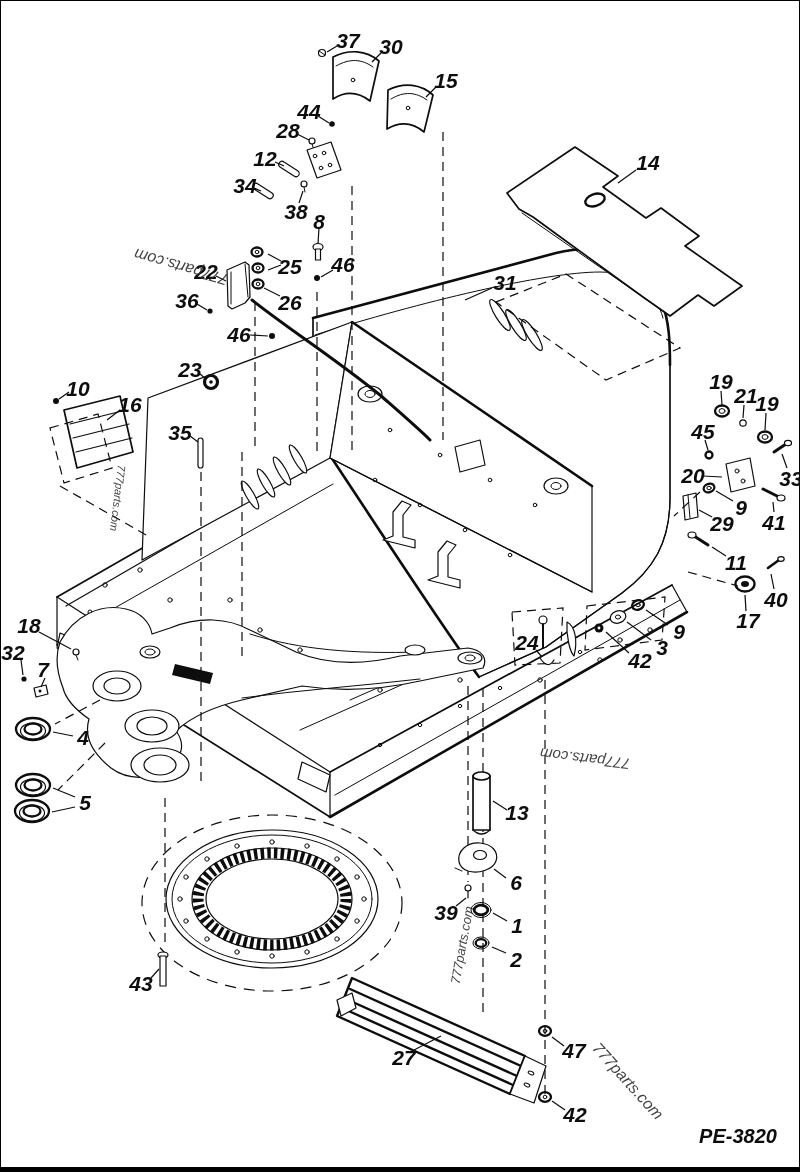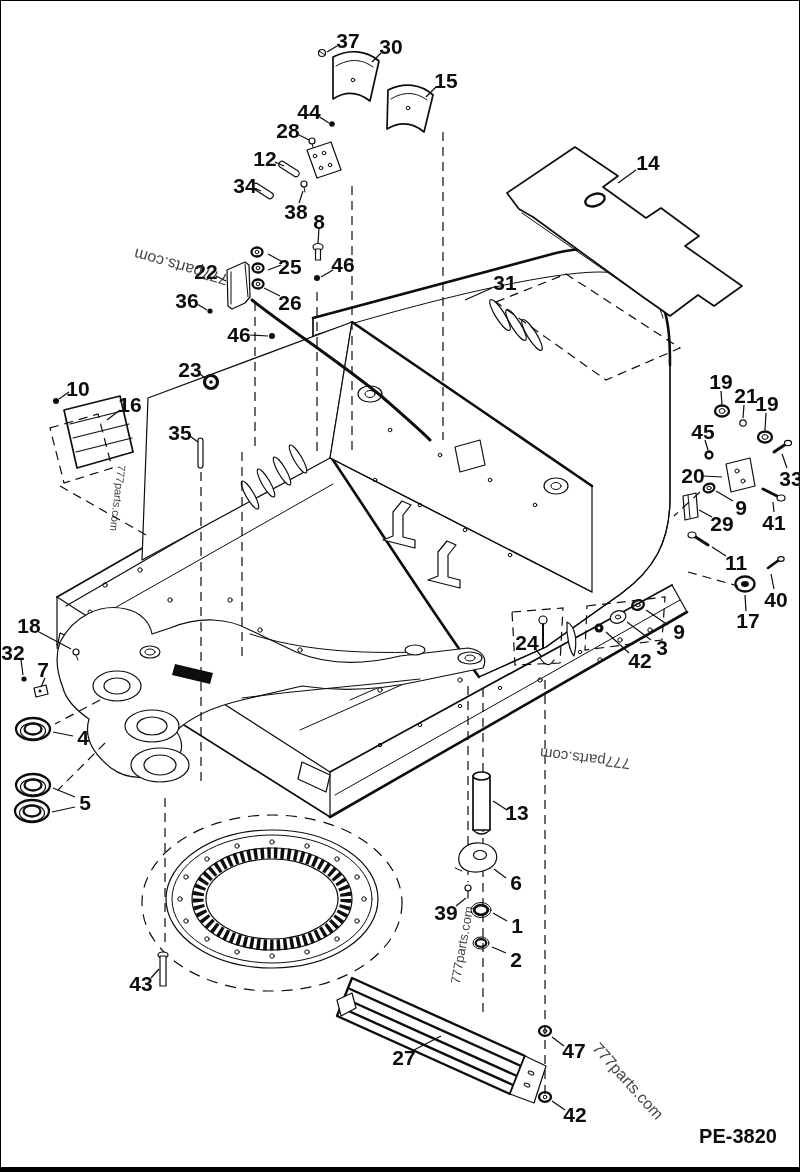--- a/index.html
+++ b/index.html
@@ -1,16 +1,16 @@
 <!DOCTYPE html>
 <html><head>
 <meta charset="utf-8">
 <style>
   html,body{margin:0;padding:0;background:#fff;}
-  .page{position:relative;width:800px;height:1172px;background:#fff;overflow:hidden;}
+  .page{position:relative;width:800px;height:1172px;background:#fff;overflow:hidden;font-style:italic;}
   svg{display:block;}
   .ln{stroke:#0d0d0d;stroke-width:1.2;fill:none;stroke-linecap:round;stroke-linejoin:round;}
   .thin{stroke-width:1;}
   .med{stroke-width:1.7;}
   .bold{stroke-width:2.6;}
   .fw{fill:#fff;stroke:#0d0d0d;stroke-width:1.2;stroke-linejoin:round;}
   .fwm{fill:#fff;stroke:#0d0d0d;stroke-width:1.7;stroke-linejoin:round;}
   .fwb{fill:#fff;stroke:#0d0d0d;stroke-width:2.4;stroke-linejoin:round;}
   .dash{stroke:#0d0d0d;stroke-width:1.2;fill:none;stroke-dasharray:9 6;}
   .dot{fill:#0d0d0d;stroke:none;}

